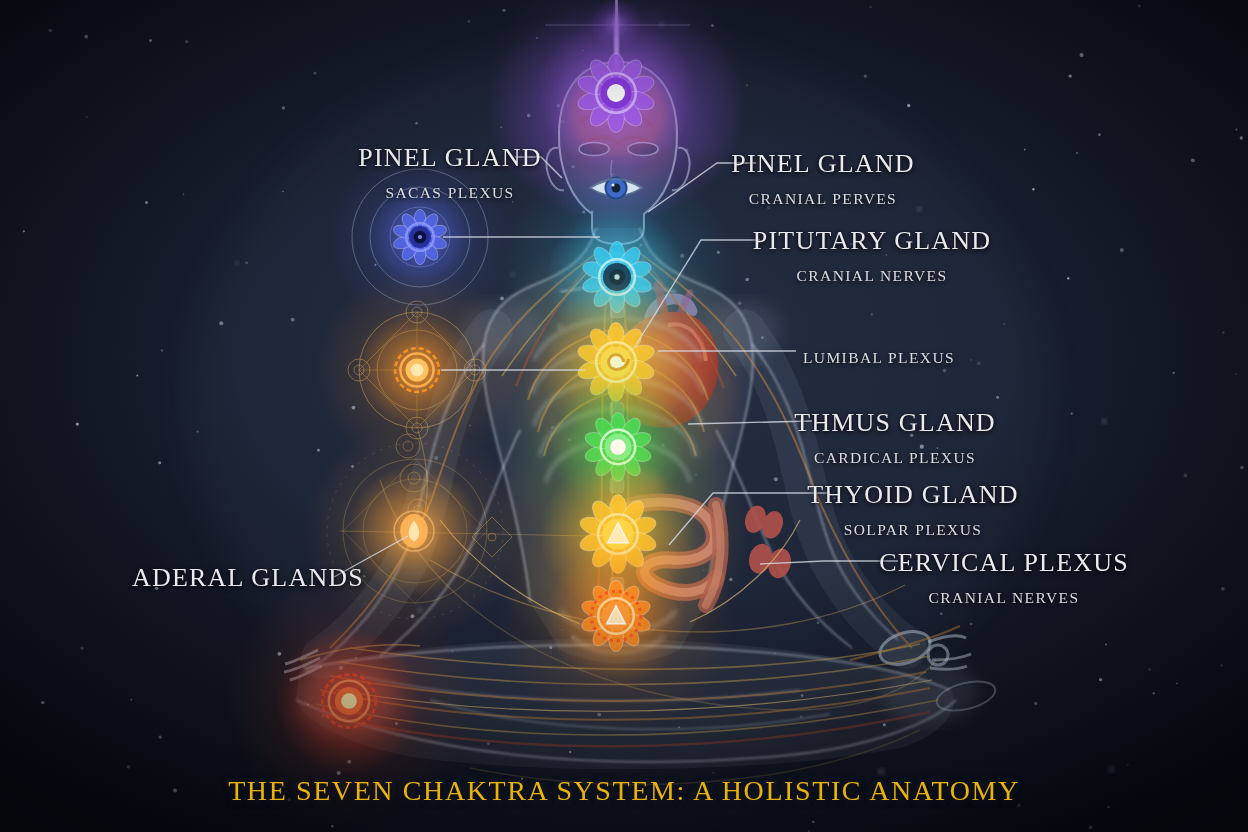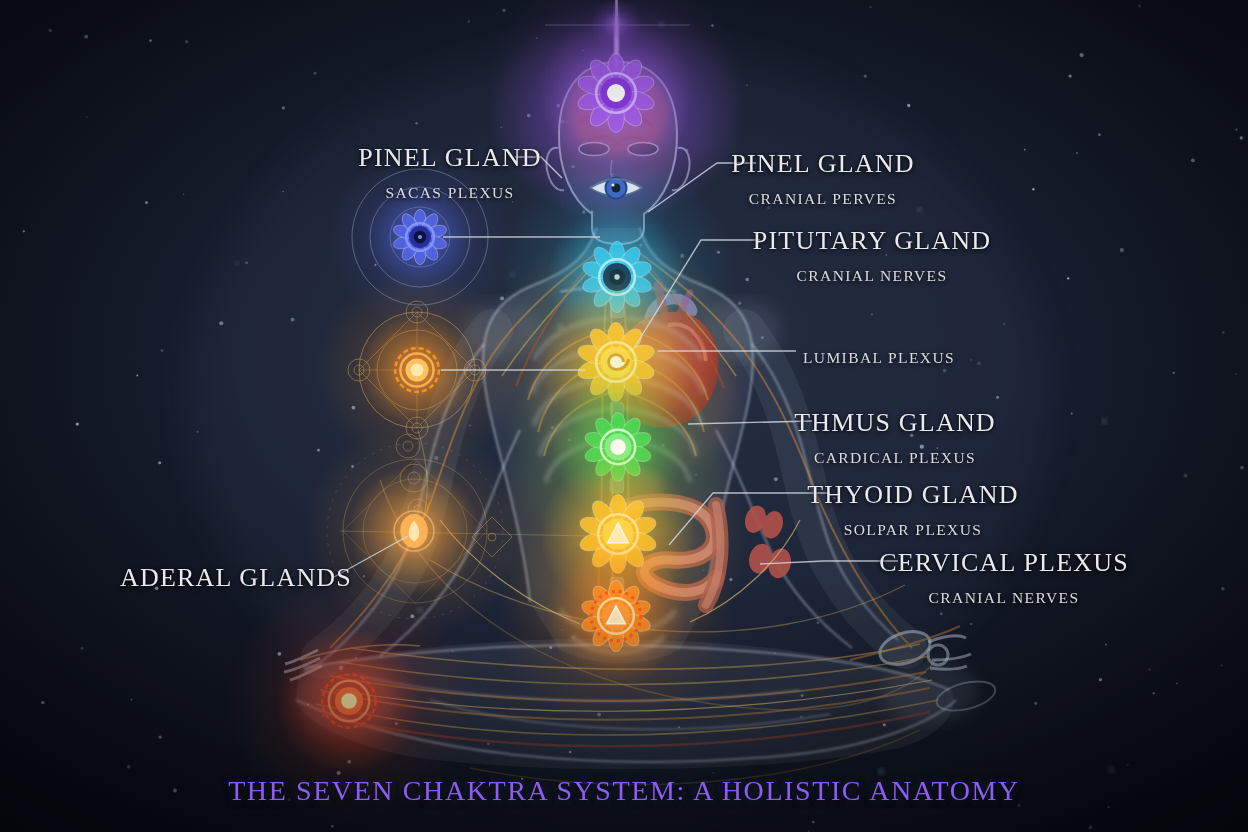--- a/index.html
+++ b/index.html
@@ -12,23 +12,23 @@
        text-shadow:0 2px 5px rgba(0,0,0,.85),0 0 2px rgba(0,0,0,.6);}
   .lbl .l1{font-size:26px;letter-spacing:1.2px;}
   .lbl .l2{font-size:15.5px;letter-spacing:1.4px;opacity:.93;margin-top:11px;}
   .lbl1{left:310px;top:143px;}
   .lbl2{left:683px;top:149px;}
   .lbl3{left:732px;top:226px;}
   .lbl4{left:739px;top:338px;}
   .lbl5{left:755px;top:408px;}
   .lbl6{left:773px;top:480px;}
   .lbl7{left:864px;top:548px;}
-  .lbl8{left:96px;top:563px;}
+  .lbl8{left:108px;top:563px;}
   .poster-title{position:absolute;left:0;right:0;top:775px;text-align:center;z-index:5;
-       color:#8b5cf6;font-size:28px;letter-spacing:1.6px;
+       color:#eab308;font-size:28px;letter-spacing:1.6px;
        text-shadow:0 2px 6px rgba(0,0,0,.9),0 0 10px rgba(120,140,190,.25);}
 </style>
 </head>
 <body>
 
 <div class="stage">
 
 <svg width="1248" height="832" viewBox="0 0 1248 832">
   <defs>
     <radialGradient id="bgGrad" cx="0.5" cy="0.42" r="0.78">

